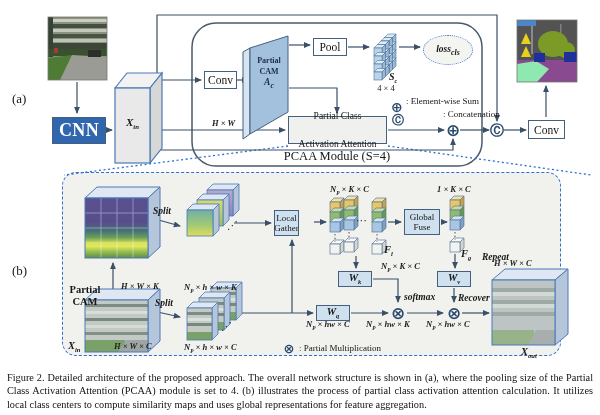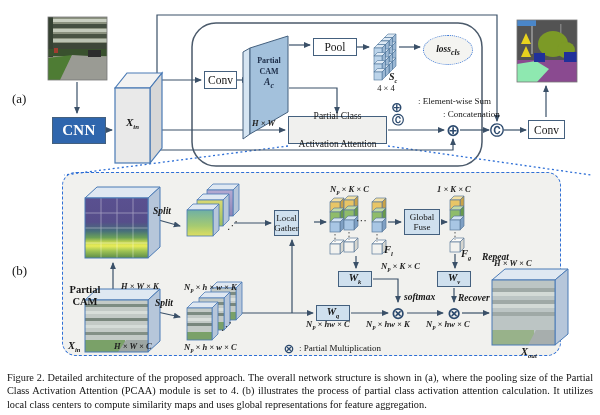--- a/index.html
+++ b/index.html
@@ -292,66 +292,67 @@
       <rect x="492" y="312" width="63" height="4" fill="#848e86" opacity="0.8"></rect>
       <rect x="492" y="330" width="42" height="15" fill="#7aa058" opacity="0.85"></rect>
       <polygon points="528,345 536,330 555,330 555,345" fill="#9aa09a"></polygon>
       <rect x="492" y="280" width="63" height="65" fill="#c8d2da" opacity="0.3"></rect>
       <rect x="492" y="280" width="63" height="65" fill="none" stroke="#4a7ab5" stroke-width="1"></rect>
     </g>
   </svg>
 
   <span class="lbl" style="left:12px;top:92px;font-size:13px;">(a)</span>
 
-  <div class="box" style="left:52px;top:117px;width:54px;height:27px;background:var(--cnn-fill);color:#fff;font-size:15px;font-weight:bold;letter-spacing:0.4px;">
+  <div class="box" style="left:52px;top:117px;width:54px;height:27px;background:var(--cnn-fill);color:#fff;font-size:18px;font-weight:bold;letter-spacing:0.4px;">
       <span>CNN</span>
     </div>
 
   <span class="lbl sym ctr" style="left:115px;top:116px;width:35px;font-size:11px;"><i>X</i><sub>in</sub></span>
 
   <div class="box" style="left:204px;top:71px;width:33px;height:18px;">
       <span>Conv</span>
     </div>
 
   <div class="lbl ctr" style="left:248px;top:55px;width:42px;font-size:8px;font-weight:bold;color:#1c2d48;line-height:11px;z-index:4;">
     <div>Partial</div>
     <div>CAM</div>
     <div style="font-size:9.5px;font-style:italic;"><i>A</i><sub>c</sub></div>
   </div>
 
-  <div class="box" style="left:313px;top:38px;width:44px;height:18px;">
+  <div class="box" style="left:313px;top:38px;width:34px;height:18px;">
       <span>Pool</span>
     </div>
 
   <span class="lbl sym" style="left:389px;top:71px;font-size:10px;"><i>S</i><sub>c</sub></span>
   <span class="lbl ctr" style="left:370px;top:84px;width:32px;font-size:8.5px;">4 × 4</span>
 
   <div class="loss" style="left:423px;top:35px;width:48px;height:28px;">
     <span><i>loss</i><sub>cls</sub></span>
   </div>
 
-  <span class="lbl dim" style="left:212px;top:119px;margin-left:40px;">H × W</span>
+  <span class="lbl dim" style="left:212px;top:119px;">H × W</span>
 
   <div class="box gray" style="left:288px;top:116px;width:99px;height:28px;font-size:9.5px;line-height:11px;">
     <div>Partial Class</div>
     <div>Activation Attention</div>
   </div>
 
   <span class="node" style="left:391px;top:100px;font-size:14px;transform:none;">⊕</span>
-  <span class="lbl" style="left:418px;top:96px;font-size:9px;">: Element-wise Sum</span>
+  <span class="lbl" style="left:406px;top:96px;font-size:9px;">: Element-wise Sum</span>
   <span class="node" style="left:392px;top:114px;font-size:12px;transform:none;">Ⓒ</span>
   <span class="lbl" style="left:406px;top:109px;font-size:9px;margin-left:37px;">: Concatenation</span>
 
   <span class="node" style="left:453px;top:130px;font-size:17px;">⊕</span>
   <span class="node" style="left:497px;top:130px;font-size:14px;">Ⓒ</span>
 
   <div class="box" style="left:528px;top:120px;width:37px;height:19px;">
       <span>Conv</span>
     </div>
 
+  <div class="lbl ctr" style="left:252px;top:149px;width:170px;font-size:12.5px;">PCAA Module (S=4)</div>
 
   <span class="lbl" style="left:12px;top:264px;font-size:13px;">(b)</span>
 
   <div class="lbl ctr" style="left:62px;top:284px;width:46px;font-size:10.5px;font-weight:bold;line-height:12px;">
     <div>Partial</div>
     <div>CAM</div>
   </div>
 
   <span class="lbl dim" style="left:121px;top:282px;">H × W × K</span>
   <span class="lbl op" style="left:153px;top:206px;">Split</span>

